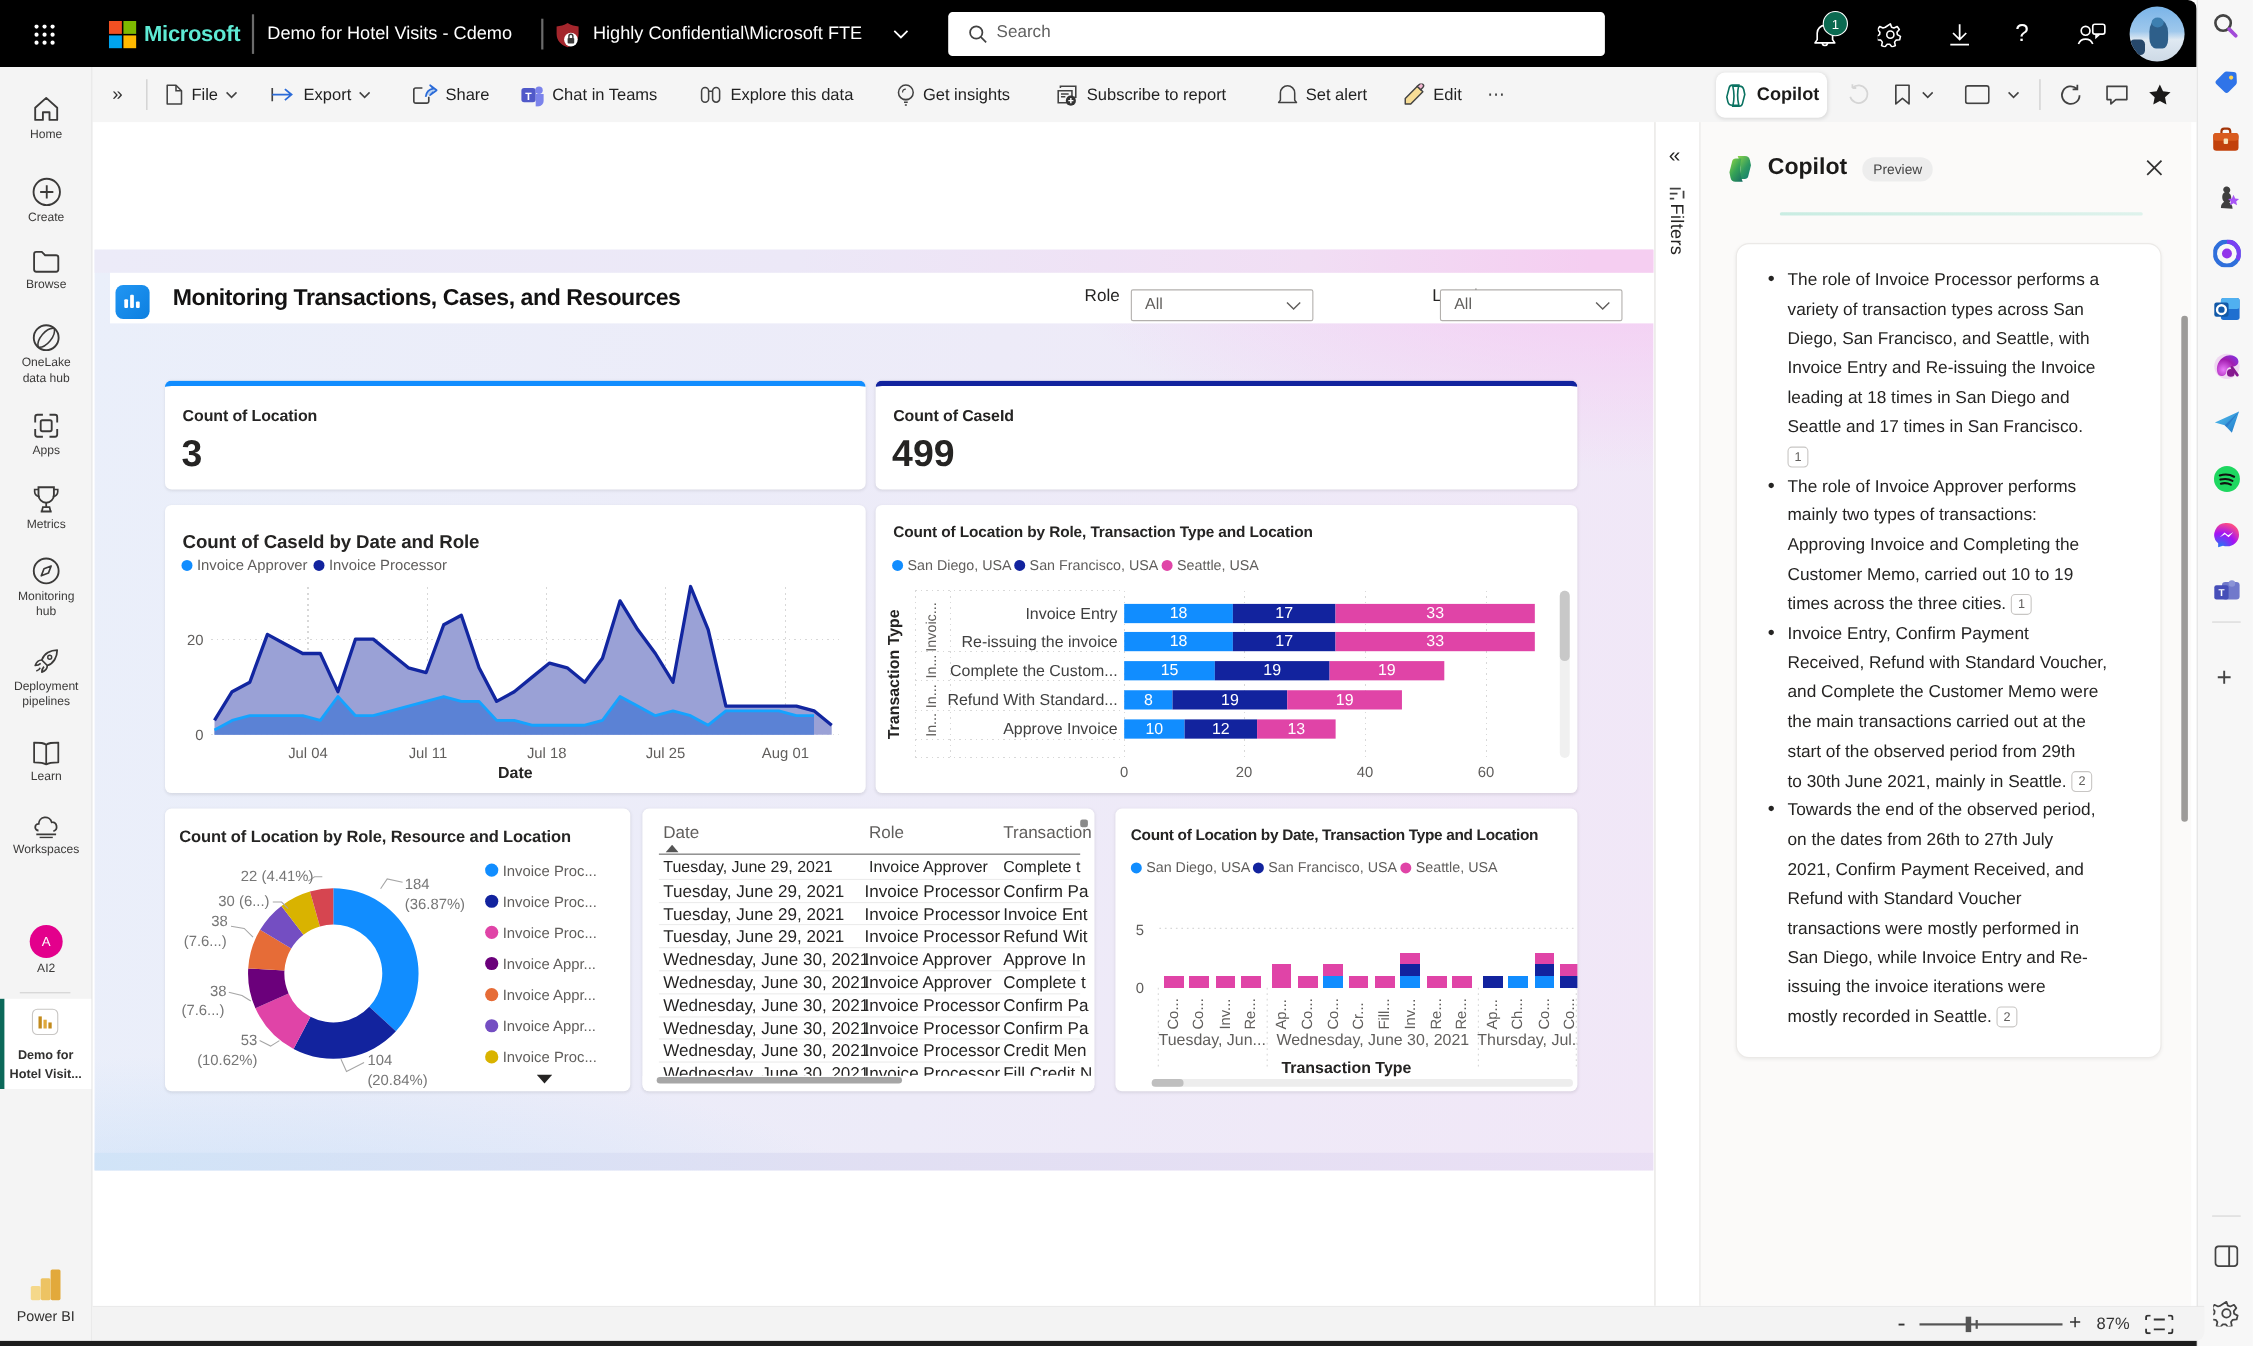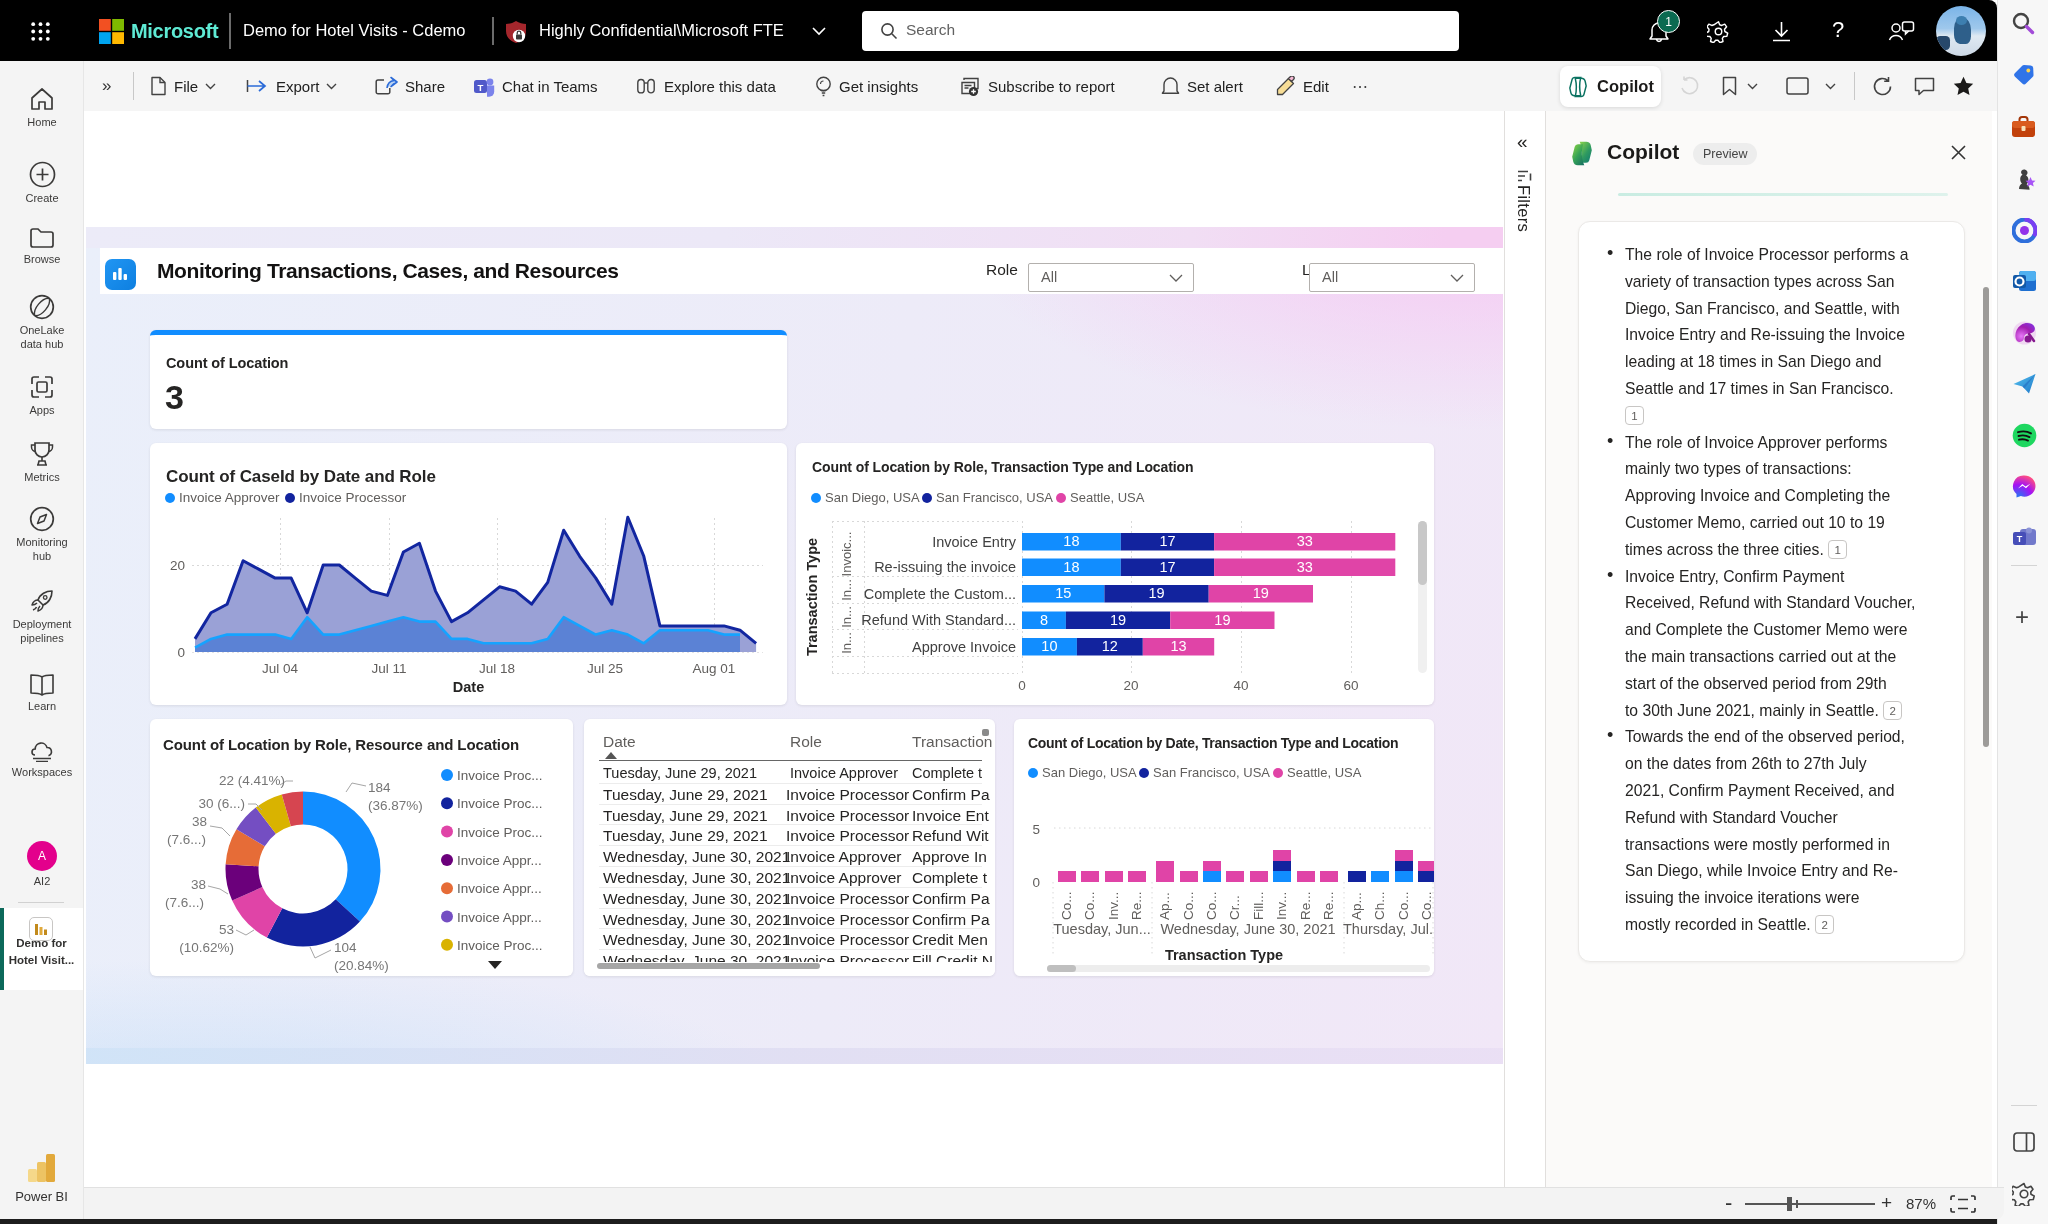--- a/index.html
+++ b/index.html
@@ -24,21 +24,21 @@
   background:
    radial-gradient(ellipse 760px 290px at 99% 0%, rgba(246,195,242,0.85), rgba(246,195,242,0) 70%),
    radial-gradient(ellipse 1000px 230px at 8% 104%, rgba(193,220,248,0.6), rgba(193,220,248,0) 60%),
    linear-gradient(97deg, #eaeffa 0%, #edebf8 55%, #f1e7f7 100%);
 }
 #canvas::before { content:""; position:absolute; left:0; top:0; width:1417px; height:21px;
   background:linear-gradient(to right, #ecebf8, #ece8f7 45%, #f1def4 78%, #f5cef1 96%); }
 #canvas::after { content:""; position:absolute; left:0; top:821px; width:1417px; height:16px;
   background:linear-gradient(to right, #cfe3f7, #dfddf2 50%, #e9def4 100%); opacity:0.85; }
 #pageheader { position:absolute; left:14px; top:21px; width:1404px; height:46px; background:#fff; }
-.card { position:absolute; background:#fff; border-radius:6px; box-shadow:0 1px 3px rgba(0,0,0,0.09); }
+.card { position:absolute; background:#fff; border-radius:6px; box-shadow:0 1px 3px rgba(0,0,0,0.09);margin-top:16px; }
 .cardtitle { position:absolute; font-size:14.5px; font-weight:bold; color:#252423; letter-spacing:-0.1px; white-space:nowrap; }
 .legdot { display:inline-block; width:10px; height:10px; border-radius:50%; margin-right:4px; vertical-align:-1px; }
 .leg { position:absolute; font-size:13.5px; color:#605e5c; white-space:nowrap; }
 .cit { display:inline-block; border:1px solid #c8c6c4; border-radius:4px; font-size:11.5px; color:#605e5c; width:19px; height:19px; line-height:18px; text-align:center; vertical-align:1px; }
 
 #filters { position:absolute; left:1504px; top:111px; width:42px; height:1076px; background:#fff; border-left:1px solid #e1dfdd; border-right:1px solid #e1dfdd; }
 
 #copilot { position:absolute; left:1546px; top:111px; width:446px; height:1076px; background:#fbfaf9; }
 
 #edgebar { position:absolute; left:1997px; top:0; width:51px; height:1224px; background:#f7f7f7; border-left:1px solid #e3e3e3; }
@@ -71,20 +71,24 @@
       <span class="abs" style="left:12px;top:5px;font-size:14.5px;color:#605e5c">All</span>
       <svg class="abs" style="left:140px;top:10px" width="14" height="9" viewBox="0 0 14 9">
             <path d="M1 1 l6 6 6-6" stroke="#605e5c" stroke-width="1.3" fill="none"></path>
           </svg>
     </div>
   </div>
 
   <div class="card" style="left:64px;top:103px;width:637px;height:99px;border-top:5px solid #118DFF;border-radius:6px">
     <div class="cardtitle" style="left:16px;top:20px">Count of Location</div>
     <div class="abs" style="left:15px;top:43px;font-size:34px;font-weight:bold;color:#252423">3</div>
+  </div>
+  <div class="card" style="left:710px;top:103px;width:638px;height:99px;border-top:5px solid #12239E;border-radius:6px">
+    <div class="cardtitle" style="left:16px;top:20px">Count of CaseId</div>
+    <div class="abs" style="left:15px;top:43px;font-size:34px;font-weight:bold;color:#252423">499</div>
   </div>
 
   <div class="card" style="left:64px;top:216px;width:637px;height:262px">
     <div class="cardtitle" style="left:16px;top:24px;font-size:17px">Count of CaseId by Date and Role</div>
     <div class="leg" style="left:15px;top:47px"><span class="legdot" style="background:#118DFF"></span>Invoice Approver</div>
     <div class="leg" style="left:135px;top:47px"><span class="legdot" style="background:#12239E"></span>Invoice Processor</div>
     <svg class="abs" style="left:0;top:0" width="637" height="262" viewBox="0 0 637 262">
           <g shape-rendering="crispEdges">
 <line x1="130" y1="75" x2="130" y2="209" stroke="#d8d8d8" stroke-width="1" stroke-dasharray="1.5,3.5"></line>
 <line x1="239" y1="75" x2="239" y2="209" stroke="#d8d8d8" stroke-width="1" stroke-dasharray="1.5,3.5"></line>
@@ -612,21 +616,21 @@
   <div class="abs" style="left:18px;top:841px;width:46px;height:1px;background:#d1d1d1"></div>
   <div class="abs" style="left:0;top:847px;width:83px;height:82px;background:#fff">
     <div class="abs" style="left:0;top:0;width:4px;height:82px;background:#0c695a"></div>
     <div class="abs" style="left:29px;top:9px;width:24px;height:24px;border:1px solid #c8c6c4;border-radius:5px;background:#fff">
       <svg class="abs" style="left:4px;top:4px" width="14" height="14" viewBox="0 0 14 14">
         <rect x="1" y="2" width="3" height="11" fill="#c28a1c"></rect>
           <rect x="5.5" y="5" width="3" height="8" fill="#e0a93c"></rect>
           <rect x="10" y="7.5" width="3" height="5.5" fill="#c28a1c"></rect>
       </svg>
     </div>
-    <div class="abs" style="left:0;top:27px;width:83px;text-align:center;color:#323130;font-size:11.5px;font-weight:600;line-height:17px">Demo for<br>Hotel Visit...</div>
+    <div class="abs" style="left:0;top:44px;width:83px;text-align:center;color:#323130;font-size:11.5px;font-weight:600;line-height:17px">Demo for<br>Hotel Visit...</div>
   </div>
 
   <svg class="abs" style="left:27px;top:1092px" width="30" height="30" viewBox="0 0 30 30">
     <rect x="19" y="1" width="9" height="28" rx="1.5" fill="#e2a93b"></rect>
     <rect x="10" y="9" width="9" height="20" rx="1.5" fill="#edc363"></rect>
     <rect x="1" y="16" width="9" height="13" rx="1.5" fill="#f5d88a"></rect>
   </svg>
   <div class="abs" style="left:0;top:1128px;width:83px;text-align:center;color:#323130;font-size:13px">Power BI</div>
 </div>
 <div id="filters">

